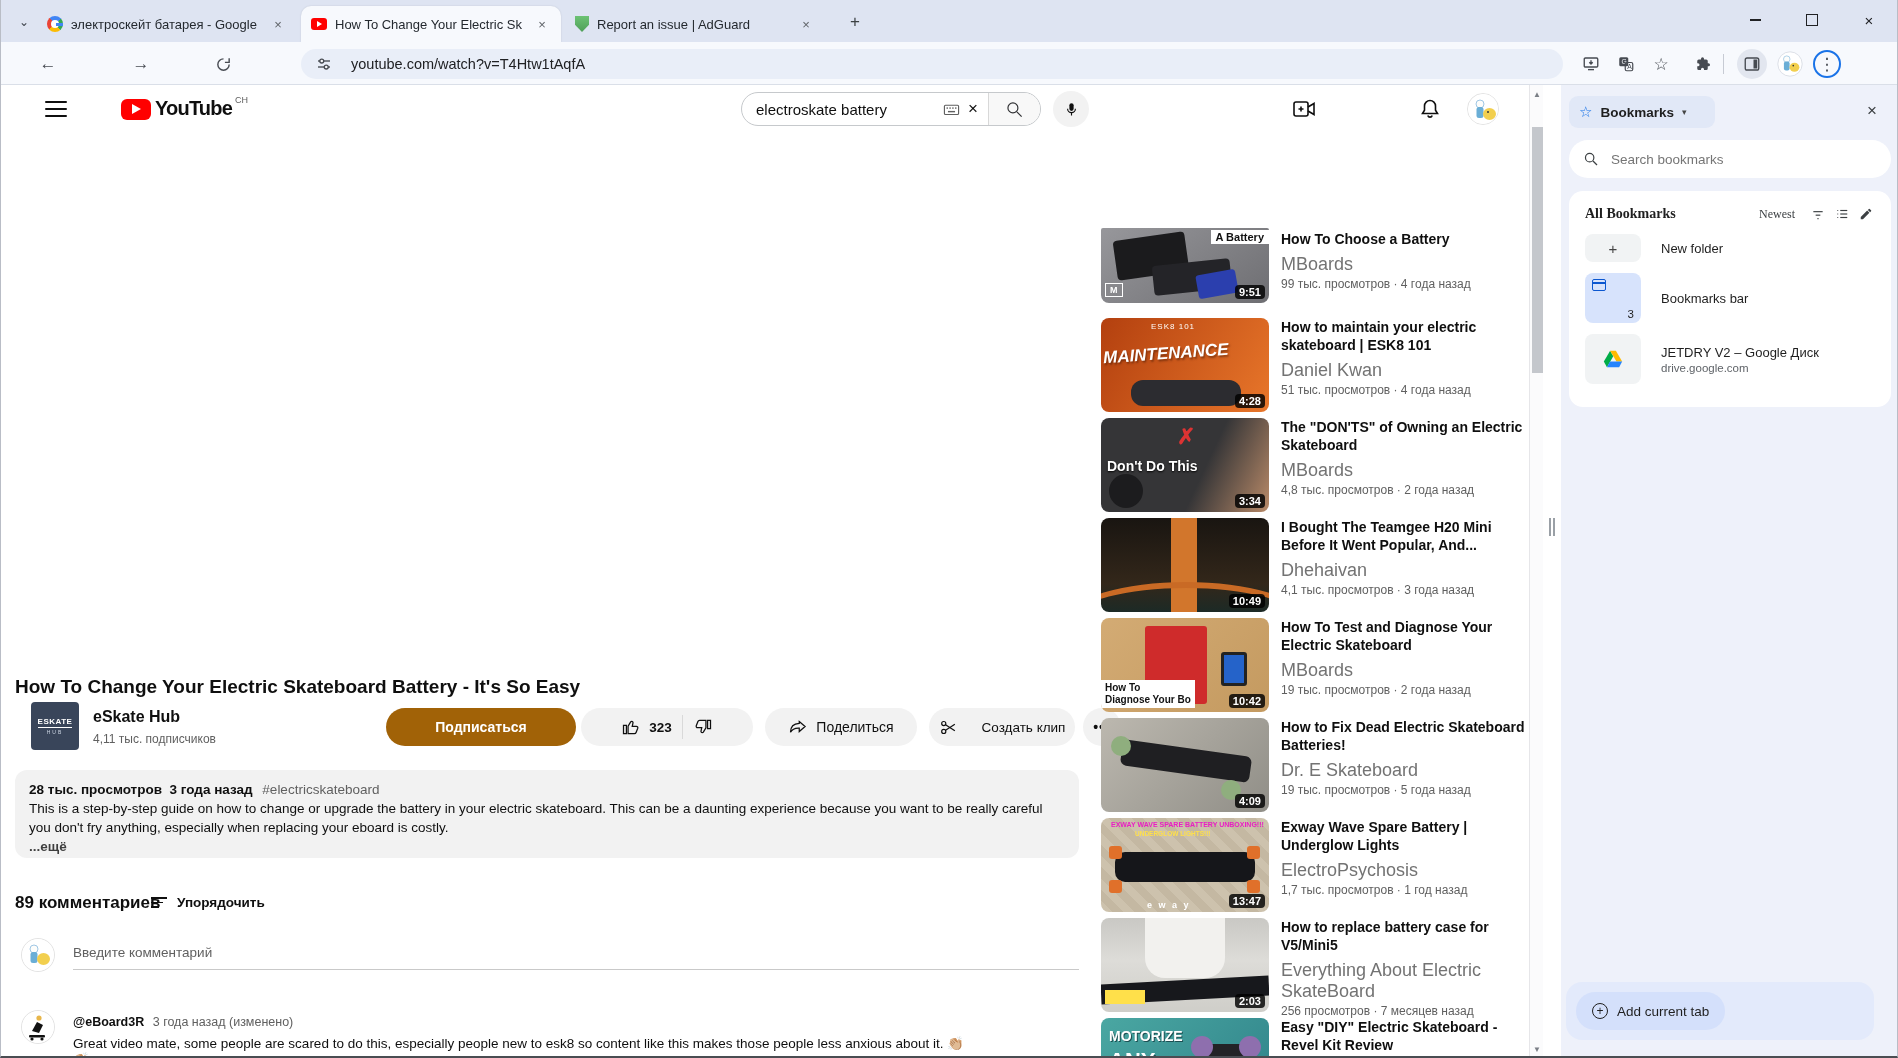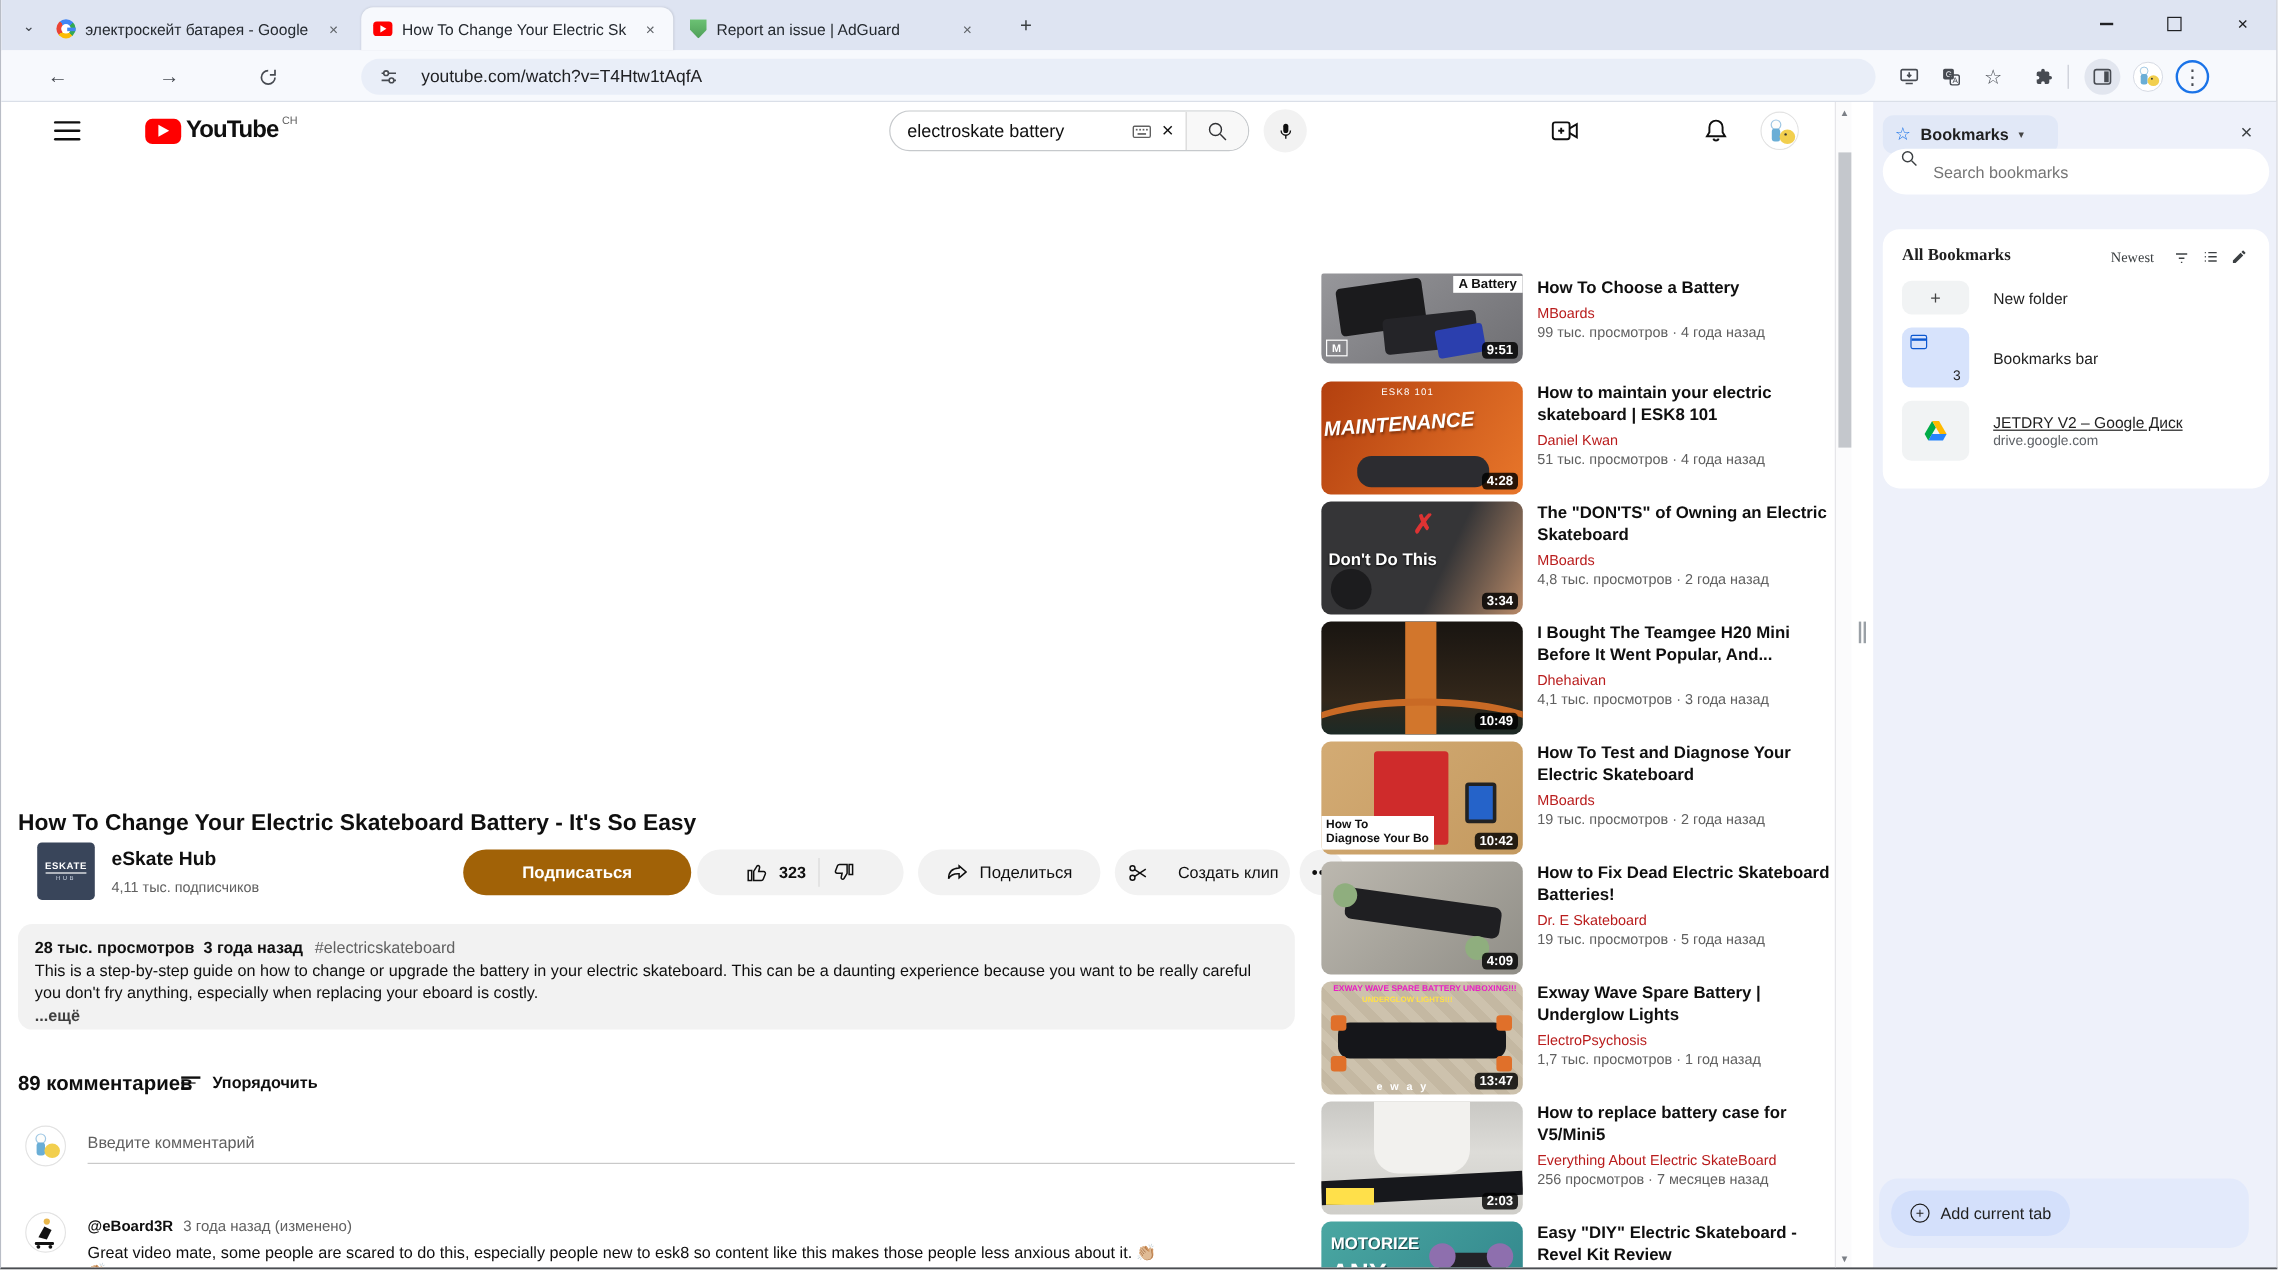--- a/index.html
+++ b/index.html
@@ -104,21 +104,21 @@
   .cm-text{position:absolute;left:72px;top:950px;width:900px;font-size:13.5px;color:#0f0f0f;}
 
   
   .sb{position:absolute;left:1100px;top:85px;width:430px;height:973px;overflow:hidden;}
   .sb-item{position:absolute;left:0;width:430px;}
   .thumb{position:absolute;left:0;width:168px;height:94px;border-radius:8px;overflow:hidden;}
   .dur{position:absolute;right:4px;bottom:4px;background:rgba(0,0,0,.82);color:#fff;font-size:11px;font-weight:bold;
     padding:1px 4px;border-radius:4px;}
   .sb-txt{position:absolute;left:180px;top:0;width:250px;}
   .sb-title{font-size:14px;font-weight:bold;line-height:18px;color:#0f0f0f;max-height:36px;overflow:hidden;}
-  .sb-ch{font-size:12px;color:#b91c1c;margin-top:6px;}
+  .sb-ch{font-size:18px;color:#737373;margin-top:6px;}
   .sb-meta{font-size:12px;color:#606060;margin-top:2px;}
   .ov{position:absolute;}
 
   .th1{background:linear-gradient(145deg,#97979b,#6e6e72);}
   .th1 .bat1{position:absolute;left:14px;top:8px;width:72px;height:40px;background:#1b1b1d;border-radius:4px;transform:rotate(-8deg);}
   .th1 .bat2{position:absolute;left:52px;top:34px;width:78px;height:30px;background:#242428;border-radius:4px;transform:rotate(-6deg);}
   .th1 .bat3{position:absolute;left:96px;top:44px;width:40px;height:24px;background:#2b3fae;border-radius:3px;transform:rotate(-10deg);}
   .th1 .lab{right:0;top:2px;background:#fff;color:#111;font-weight:bold;font-size:11px;padding:1px 5px;}
   .th1 .mlogo{left:4px;bottom:6px;border:1px solid #fff;color:#fff;font-size:9px;font-weight:bold;padding:1px 4px;}
   .th2{background:linear-gradient(120deg,#b3400f,#e8762a);}
@@ -168,22 +168,22 @@
 
   
   .panel{position:absolute;left:1560px;top:85px;width:338px;height:973px;background:#eef1fa;}
   .bm-chip{position:absolute;left:8px;top:11px;width:146px;height:32px;background:#e1e8f7;border-radius:9px;
     display:flex;align-items:center;gap:8px;padding:0 10px;}
   .bm-chip .star{color:#1a73e8;font-size:15px;}
   .bm-chip .lbl{font-size:13.5px;color:#1f1f1f;font-weight:bold;}
   .bm-chip .caret{font-size:9px;color:#444;}
   .bm-close{position:absolute;right:14px;top:13px;width:26px;height:26px;display:flex;align-items:center;
     justify-content:center;font-size:17px;color:#3c4043;}
-  .bm-search{position:absolute;left:8px;top:39px;width:322px;height:38px;background:#fff;border-radius:19px;
-    display:flex;padding:0 14px;gap:10px;}
+  .bm-search{position:absolute;left:8px;top:55px;width:322px;height:38px;background:#fff;border-radius:19px;
+    display:flex;align-items:center;padding:0 14px;gap:10px;}
   .bm-search input{border:none;outline:none;background:transparent;font-size:13.5px;color:#3c4043;
     font-family:"Liberation Sans",sans-serif;flex:1;}
   .bm-card{position:absolute;left:8px;top:106px;width:322px;height:216px;background:#fff;border-radius:14px;padding:14px 16px;}
   .bm-card-head{display:flex;align-items:center;font-family:Liberation Serif, serif;}
   .bm-card-head .t{font-size:14px;font-weight:bold;color:#1f1f1f;flex:1;}
   .bm-card-head .newest{font-size:12px;color:#3c4043;margin-right:8px;}
   .mini-ic{width:18px;height:18px;display:flex;align-items:center;justify-content:center;margin-left:6px;color:#3c4043;}
   .bm-row{display:flex;align-items:center;margin-top:11px;}
   .bm-tile{width:56px;height:28px;border-radius:8px;background:#f1f3f4;display:flex;align-items:center;
     justify-content:center;font-size:15px;color:#444;flex:none;position:relative;}
@@ -667,21 +667,21 @@
 
       <div class="bm-row">
         <span class="bm-tile big">
           <svg width="20" height="18" viewBox="0 0 24 22">
               <path fill="#00ac47" d="M8.5 1L.8 14.2 4.6 21l7.7-13.3z"></path>
               <path fill="#ffba00" d="M8.5 1h7l7.7 13.2h-7z"></path>
               <path fill="#2684fc" d="M4.6 21h14.9l3.7-6.8H8.3z"></path>
             </svg>
         </span>
         <span style="display:flex;flex-direction:column;margin-left:20px;">
-          <span class="lab" style="margin-left:0;text-decoration:underline;">JETDRY V2 – Google Диск</span>
+          <span class="lab" style="margin-left:0;">JETDRY V2 – Google Диск</span>
           <span class="url">drive.google.com</span>
         </span>
       </div>
     </div>
 
     <div class="bm-footer">
       <div class="bm-add">
         <span class="oplus">+</span>
         <span>Add current tab</span>
       </div>

